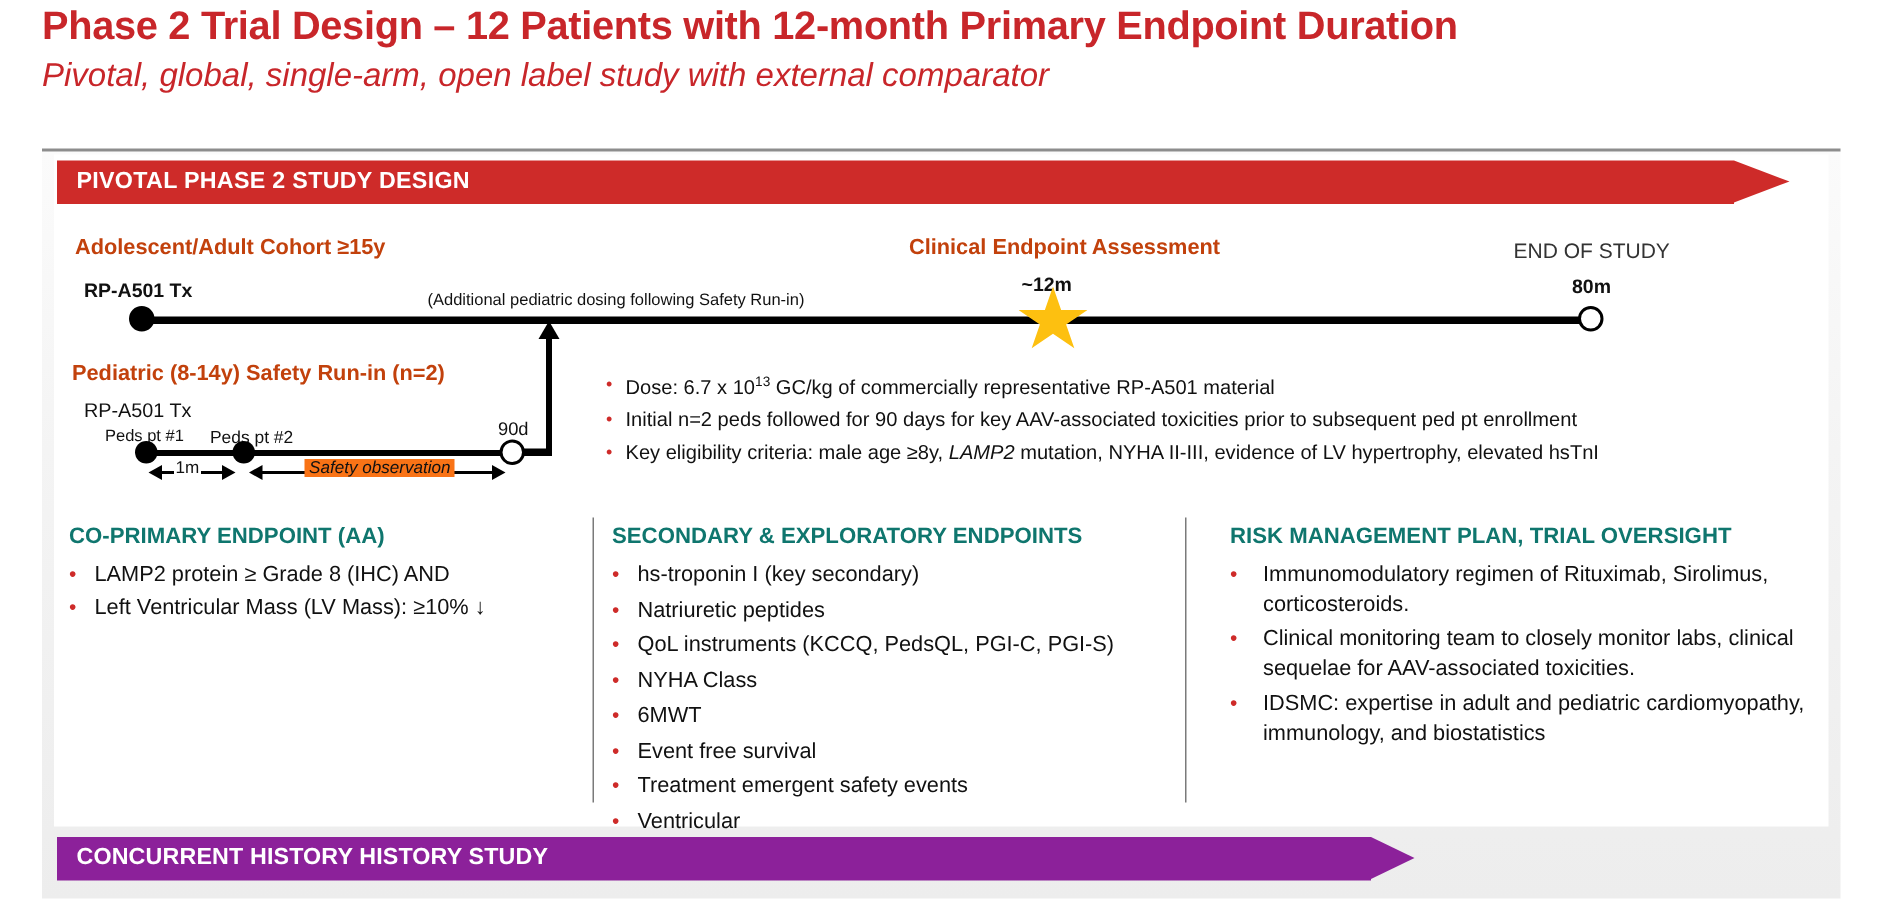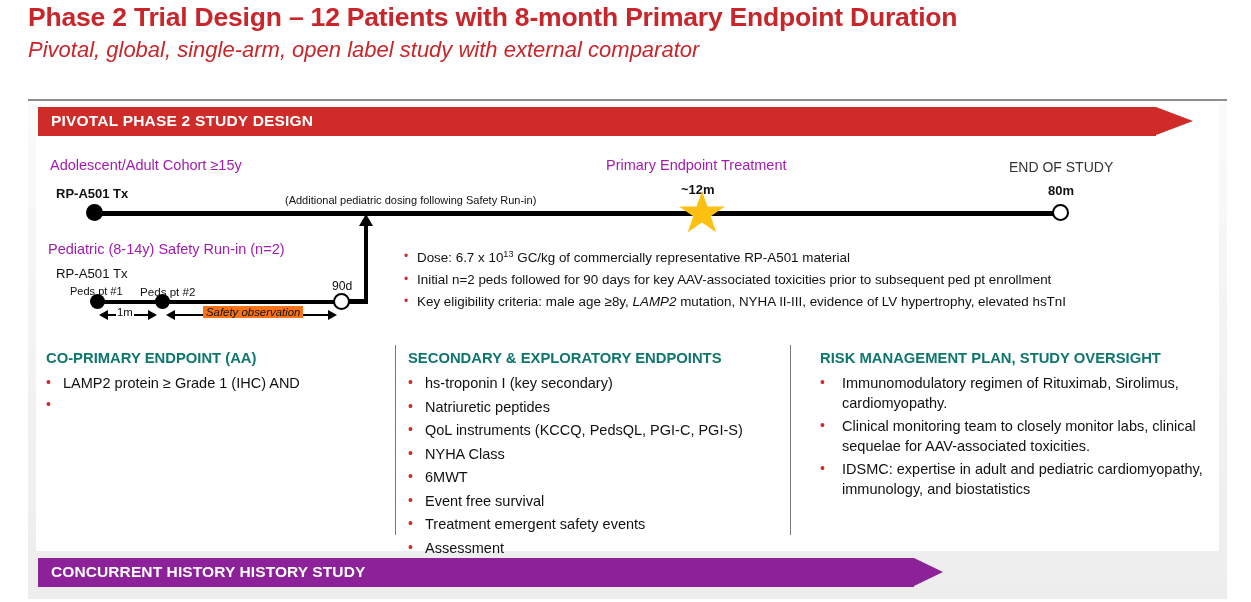--- a/index.html
+++ b/index.html
@@ -121,22 +121,22 @@
     top: 5px;
     font-size: 15.5px;
     font-weight: bold;
     color: #ffffff;
     letter-spacing: 0.1px;
   }
 
   
   .abs { position: absolute; white-space: nowrap; }
   .red-head {
-    color: #a21caf;
-    font-weight: normal;
+    color: #c2410c;
+    font-weight: bold;
     font-size: 14.5px;
   }
   .blk-bold { font-weight: bold; font-size: 13px; color: #111; }
   .blk-small { font-size: 12px; color: #111; }
   .gray-cap { font-size: 14px; color: #333; }
 
   
   .tl-line {
     position: absolute;
     background: #000;
@@ -232,39 +232,39 @@
   #divider-1 { left: 395px; top: 345px; height: 190px; }
   #divider-2 { left: 790px; top: 345px; height: 190px; }
 
   sup { font-size: 0.68em; vertical-align: super; }
   .ital { font-style: italic; text-align: center; }
 </style>
 </head>
 <body>
 
 <div id="title-block">
-  <div id="slide-title">Phase 2 Trial Design – 12 Patients with 8-month Primary Endpoint Duration</div>
+  <div id="slide-title">Phase 2 Trial Design – 12 Patients with 12-month Primary Endpoint Duration</div>
   <div id="slide-subtitle">Pivotal, global, single-arm, open label study with external comparator</div>
 </div>
 
 <div id="card">
   <div id="card-inner"></div>
 </div>
 
 <div id="red-banner">
   <div class="bar"></div>
   <div class="tip"></div>
   <div class="label">PIVOTAL PHASE 2 STUDY DESIGN</div>
 </div>
 
 <div class="abs red-head" style="left:50px; top:157px;">Adolescent/Adult Cohort ≥15y</div>
 <div class="abs blk-bold" style="left:56px; top:186px;">RP-A501 Tx</div>
 <div class="abs blk-small" style="left:285px; top:194px; font-size:11px;">(Additional pediatric dosing following Safety Run-in)</div>
 
-<div class="abs red-head" style="left:606px; top:157px;">Primary Endpoint Treatment</div>
+<div class="abs red-head" style="left:606px; top:157px;">Clinical Endpoint Assessment</div>
 <div class="abs blk-bold" style="left:681px; top:182px;">~12m</div>
 
 <div class="abs gray-cap" style="left:1009px; top:159px;">END OF STUDY</div>
 <div class="abs blk-bold" style="left:1048px; top:183px;">80m</div>
 
 <div class="tl-line" style="left:92px; top:210.5px; width:975px; height:5px;"></div>
 <div class="tl-dot" style="left:86px; top:204px;"></div>
 <div class="star" style="left:679px; top:191px;"></div>
 <div class="tl-circle" style="left:1052px; top:204px;"></div>
 
@@ -308,24 +308,25 @@
   </div>
 </div>
 
 <div class="divider" id="divider-1"></div>
 <div class="divider" id="divider-2"></div>
 
 <div class="col" id="col-1">
   <div class="col-head">CO-PRIMARY ENDPOINT (AA)</div>
   <div class="bullet-row">
     <span class="bullet-dot">•</span>
-    <span class="bullet-text">LAMP2 protein ≥ Grade 1 (IHC) AND</span>
-  </div>
-  <div class="bullet-row">
-    <span class="bullet-dot">•</span>
+    <span class="bullet-text">LAMP2 protein ≥ Grade 8 (IHC) AND</span>
+  </div>
+  <div class="bullet-row">
+    <span class="bullet-dot">•</span>
+    <span class="bullet-text">Left Ventricular Mass (LV Mass): ≥10% ↓</span>
   </div>
 </div>
 
 <div class="col" id="col-2">
   <div class="col-head">SECONDARY &amp; EXPLORATORY ENDPOINTS</div>
   <div class="bullet-row">
     <span class="bullet-dot">•</span>
     <span class="bullet-text">hs-troponin I (key secondary)</span>
   </div>
   <div class="bullet-row">
@@ -347,29 +348,29 @@
   <div class="bullet-row">
     <span class="bullet-dot">•</span>
     <span class="bullet-text">Event free survival</span>
   </div>
   <div class="bullet-row">
     <span class="bullet-dot">•</span>
     <span class="bullet-text">Treatment emergent safety events</span>
   </div>
   <div class="bullet-row">
     <span class="bullet-dot">•</span>
-    <span class="bullet-text">Assessment</span>
+    <span class="bullet-text">Ventricular</span>
   </div>
 </div>
 
 <div class="col" id="col-3">
-  <div class="col-head">RISK MANAGEMENT PLAN, STUDY OVERSIGHT</div>
-  <div class="bullet-row">
-    <span class="bullet-dot">•</span>
-    <span class="bullet-text">Immunomodulatory regimen of Rituximab, Sirolimus, cardiomyopathy.</span>
+  <div class="col-head">RISK MANAGEMENT PLAN, TRIAL OVERSIGHT</div>
+  <div class="bullet-row">
+    <span class="bullet-dot">•</span>
+    <span class="bullet-text">Immunomodulatory regimen of Rituximab, Sirolimus, corticosteroids.</span>
   </div>
   <div class="bullet-row">
     <span class="bullet-dot">•</span>
     <span class="bullet-text">Clinical monitoring team to closely monitor labs, clinical sequelae for AAV-associated toxicities.</span>
   </div>
   <div class="bullet-row">
     <span class="bullet-dot">•</span>
     <span class="bullet-text">IDSMC: expertise in adult and pediatric cardiomyopathy, immunology, and biostatistics</span>
   </div>
 </div>

